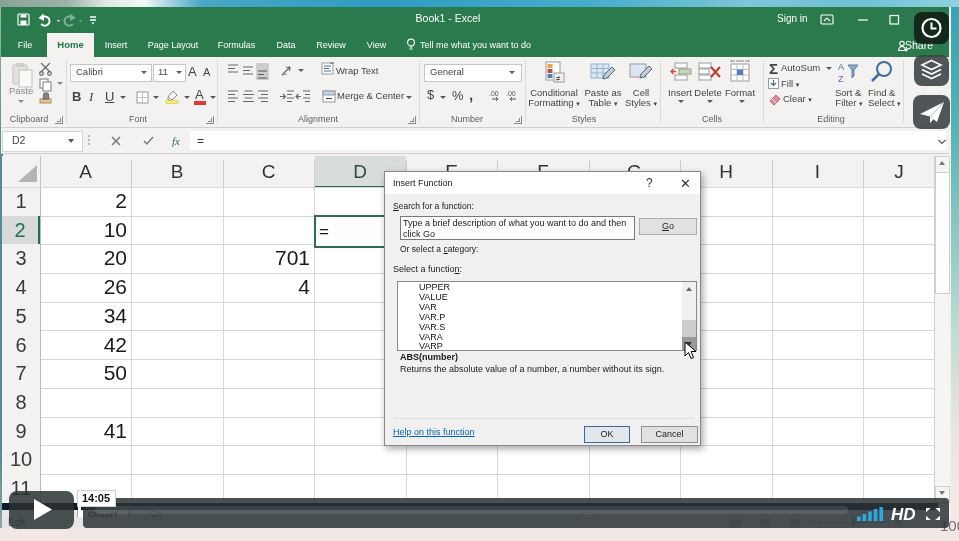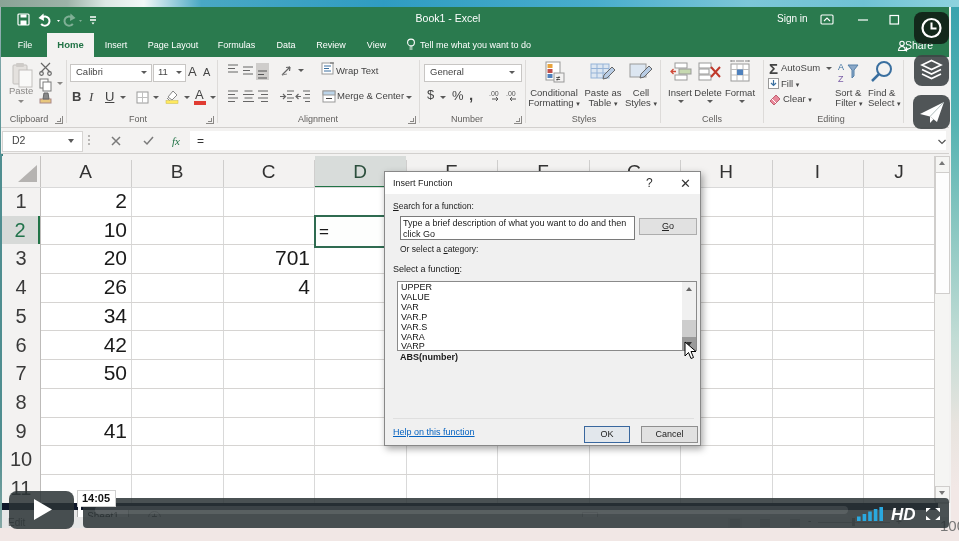--- a/index.html
+++ b/index.html
@@ -441,29 +441,30 @@
   <div class="dtxt" style="left:8px;top:6px;">Insert Function</div>
   <div class="dtxt" style="left:261px;top:4px;font-size:12px;color:#333;">?</div>
   <div class="dtxt" style="left:295px;top:4px;font-size:13px;color:#333;">✕</div>
   <div class="dtxt" style="left:8px;top:29px;font-size:8.5px;"><span style="text-decoration:underline;">S</span>earch for a function:</div>
   <div style="position:absolute;left:15px;top:43.5px;width:233px;height:22px;background:#fff;border:1px solid #7a7a7a;"></div>
   <div class="dtxt" style="left:18px;top:46px;width:229px;line-height:10.5px;">Type a brief description of what you want to do and then click Go</div>
   <div style="position:absolute;left:254px;top:45.5px;width:56px;height:15px;background:#e1e1e1;border:1px solid #adadad;text-align:center;font-size:9px;color:#222;line-height:15px;"><span style="text-decoration:underline;">G</span>o</div>
   <div class="dtxt" style="left:15px;top:72px;font-size:8.5px;">Or select a <span style="text-decoration:underline;">c</span>ategory:</div>
   <div class="dtxt" style="left:8px;top:92px;">Select a functio<span style="text-decoration:underline;">n</span>:</div>
   <div style="position:absolute;left:12px;top:108.5px;width:298px;height:68px;background:#fff;border:1px solid #8a8a8a;">
-    <div style="position:absolute;left:3px;top:1.5px;font-size:9px;color:#111;line-height:9.9px;">UPPER<br>VALUE<br>VAR<br>VAR.P<br>VAR.S<br>VARA<br>VARP</div>
+    <div style="position:absolute;left:21px;top:1.5px;font-size:9px;color:#111;line-height:9.9px;">UPPER<br>VALUE<br>VAR<br>VAR.P<br>VAR.S<br>VARA<br>VARP</div>
     <div style="position:absolute;right:0;top:0;width:14px;height:68px;background:#f0f0f0;">
       <div style="position:absolute;left:4px;top:5px;width:0;height:0;border-left:3px solid transparent;border-right:3px solid transparent;border-bottom:4px solid #666;"></div>
       <div style="position:absolute;left:0;top:38px;width:14px;height:17px;background:#cdcdcd;"></div>
       <div style="position:absolute;left:0;top:55px;width:14px;height:13px;background:#9a9a9a;"></div>
       <div style="position:absolute;left:4px;top:60px;width:0;height:0;border-left:3px solid transparent;border-right:3px solid transparent;border-top:4px solid #333;"></div>
     </div>
   </div>
   <div class="dtxt" style="left:15px;top:180px;font-weight:bold;">ABS(number)</div>
+  <div class="dtxt" style="left:15px;top:192px;">Returns the absolute value of a number, a number without its sign.</div>
   <div style="position:absolute;left:8px;top:246px;width:301px;height:1px;background:#dfdfdf;"></div>
   <div class="dtxt" style="left:8px;top:255px;color:#0563c1;text-decoration:underline;">Help on this function</div>
   <div style="position:absolute;left:199px;top:253.5px;width:44px;height:15px;background:#e2e7ec;border:1.5px solid #39679e;text-align:center;font-size:9px;color:#222;line-height:15px;">OK</div>
   <div style="position:absolute;left:256px;top:253.5px;width:55px;height:15px;background:#e1e1e1;border:1px solid #8f8f8f;text-align:center;font-size:9px;color:#222;line-height:15px;">Cancel</div>
 
   <svg style="position:absolute;left:299px;top:169px;" width="14" height="20" viewBox="0 0 14 20">
     <path d="M1 1 L1 15 L4.5 11.5 L7 17.5 L9.5 16.5 L7 10.5 L12 10.5 z" fill="#fff" stroke="#000" stroke-width="1"></path>
   </svg>
 </div>
 

